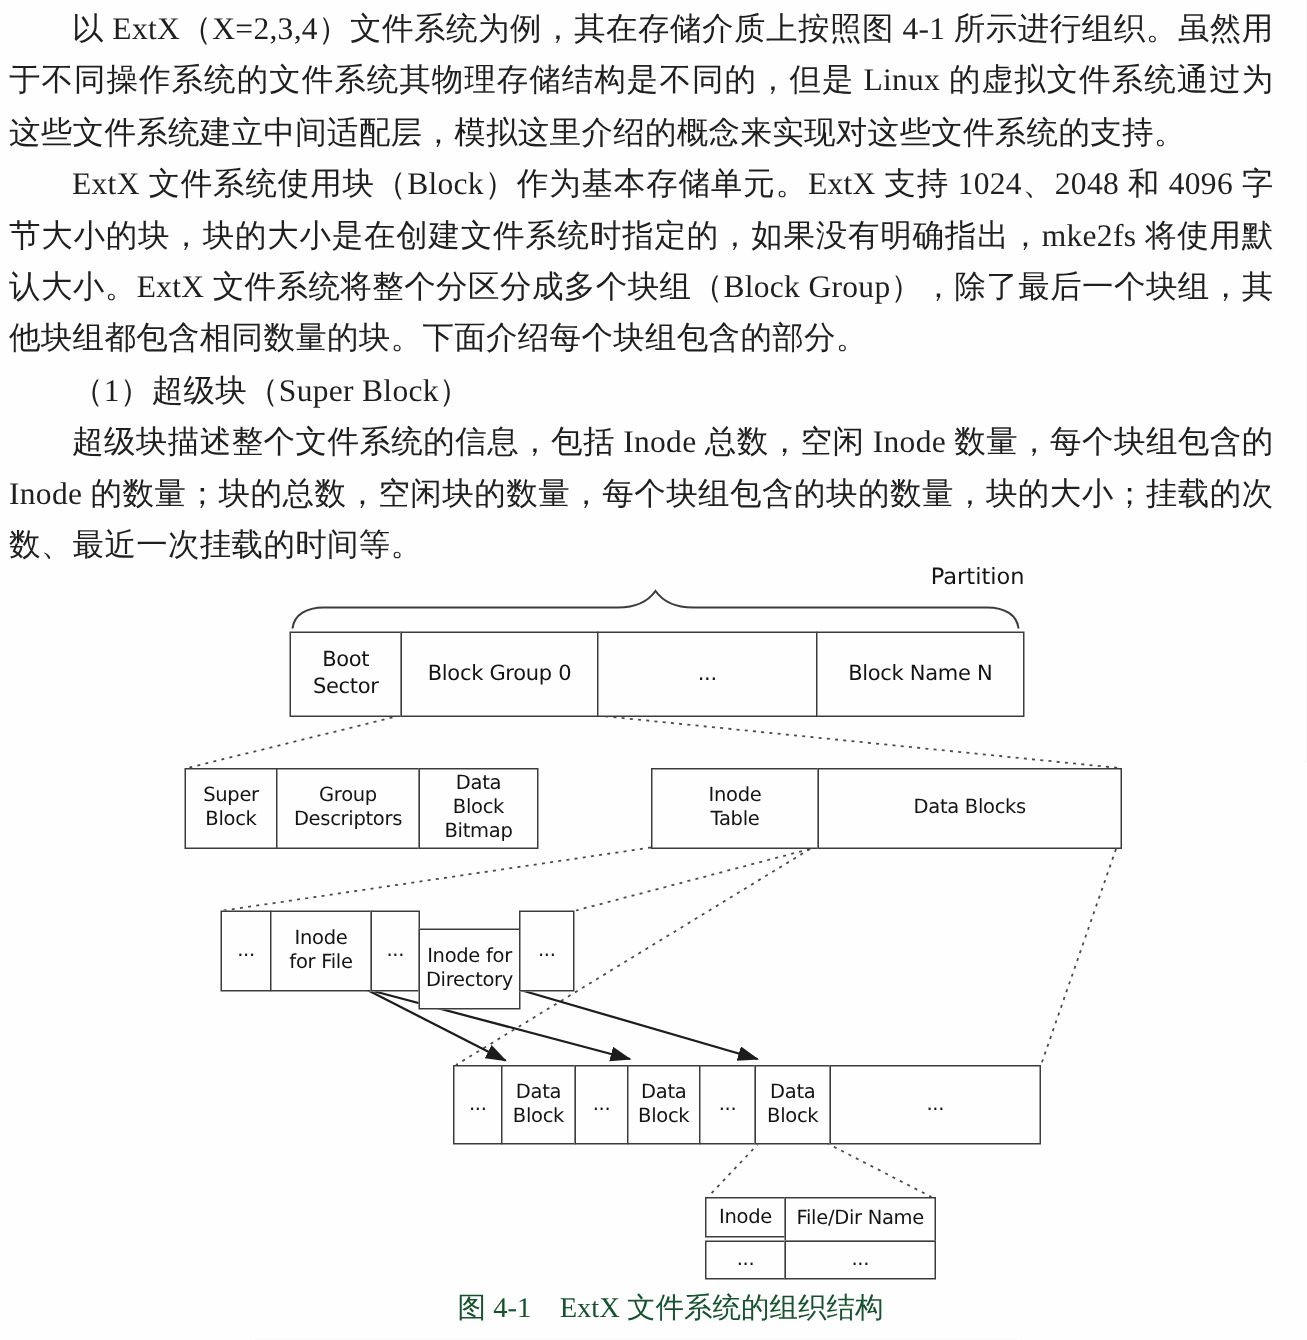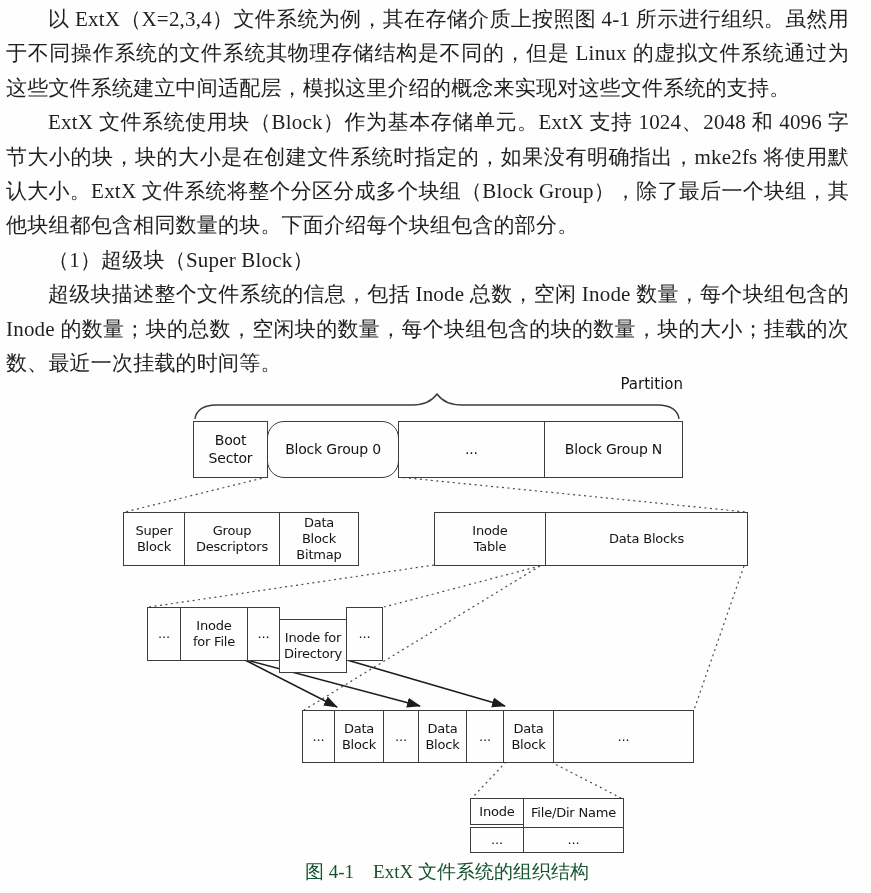--- a/index.html
+++ b/index.html
@@ -88,23 +88,23 @@
       <g stroke="#1c1c1c" stroke-width="1.5" fill="none">
         <path d="M245,660 L337,707" marker-end="url(#ah)"></path>
         <path d="M250,661 L420,706" marker-end="url(#ah)"></path>
         <path d="M347,660 L505,706" marker-end="url(#ah)"></path>
       </g>
     </svg>
 
     <div class="brace-label">Partition</div>
 
     <div class="cell r1" style="left:193px;top:421px;width:75px;height:57px;padding:0 11px;">Boot Sector</div>
-    <div class="cell r1" style="left:267px;top:421px;width:132px;height:57px;border-radius:17px;">Block Group 0</div>
+    <div class="cell r1" style="left:267px;top:421px;width:132px;height:57px;">Block Group 0</div>
     <div class="cell r1" style="left:398px;top:421px;width:147px;height:57px;">...</div>
-    <div class="cell r1" style="left:544px;top:421px;width:139px;height:57px;">Block Group N</div>
+    <div class="cell r1" style="left:544px;top:421px;width:139px;height:57px;">Block Name N</div>
 
     <div class="cell" style="left:123px;top:512px;width:62px;height:54px;padding:0 6px;">Super Block</div>
     <div class="cell" style="left:184px;top:512px;width:96px;height:54px;padding:0 6px;">Group Descriptors</div>
     <div class="cell" style="left:279px;top:512px;width:80px;height:54px;padding:0 5px;">Data Block Bitmap</div>
     <div class="cell" style="left:434px;top:512px;width:112px;height:54px;padding:0 28px;">Inode Table</div>
     <div class="cell" style="left:545px;top:512px;width:203px;height:54px;">Data Blocks</div>
 
     <div class="cell" style="left:147px;top:607px;width:34px;height:54px;">...</div>
     <div class="cell" style="left:180px;top:607px;width:68px;height:54px;padding:0 5px;">Inode for File</div>
     <div class="cell" style="left:247px;top:607px;width:33px;height:54px;">...</div>

